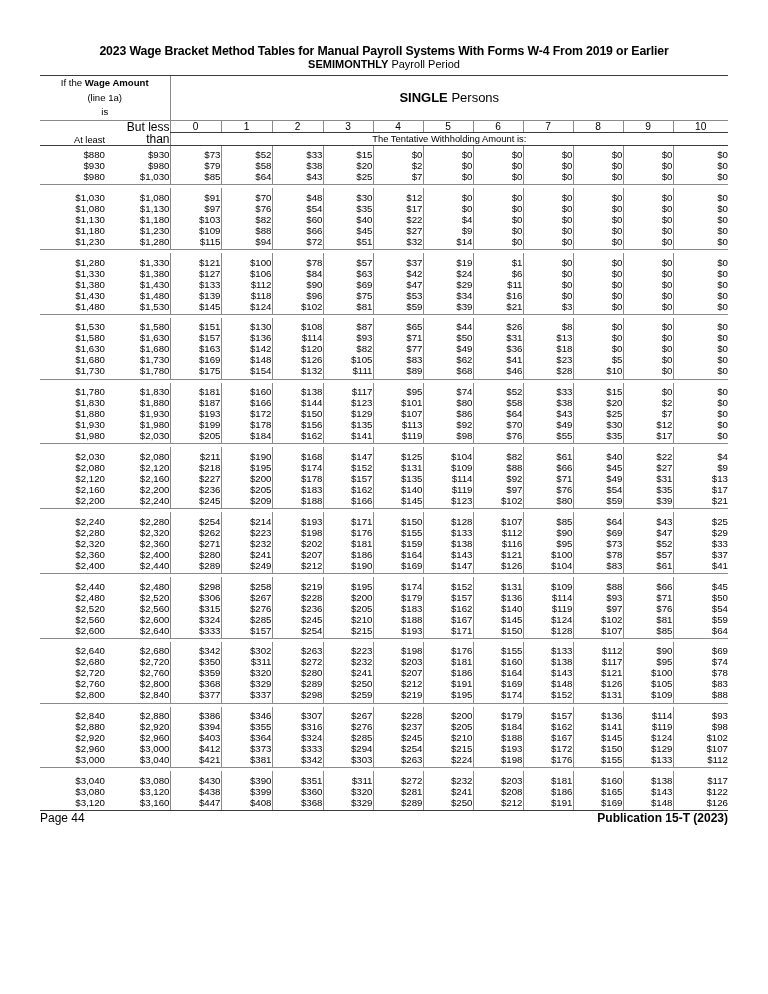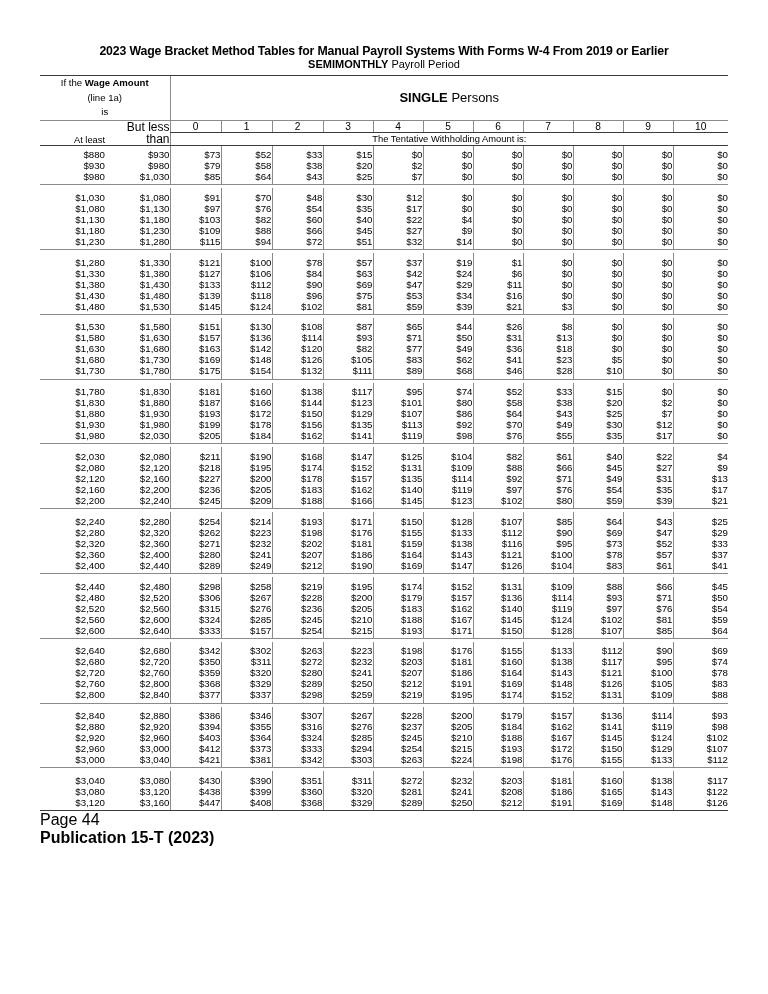--- a/index.html
+++ b/index.html
@@ -119,22 +119,21 @@
   tr.grp-end > td { padding-bottom: 2.2px; }
   tr.grp-start > td { padding-top: 3.6px; }
   .spacer-row td { height: 3px; padding: 0; border: none; }
 
   .footer {
     margin-top: auto;
     margin-bottom: 30px;
     display: flex;
     justify-content: space-between;
     align-items: baseline;
-    font-size: 16px;
-    flex-direction: column;
+    font-size: 12px;
   }
   .footer .pg { font-weight: normal; }
   .footer .pub { font-weight: bold; }
 </style>
 </head>
 <body>
 
 <div class="page">
 
   <div class="doc-title">2023 Wage Bracket Method Tables for Manual Payroll Systems With Forms W-4 From 2019 or Earlier</div>

